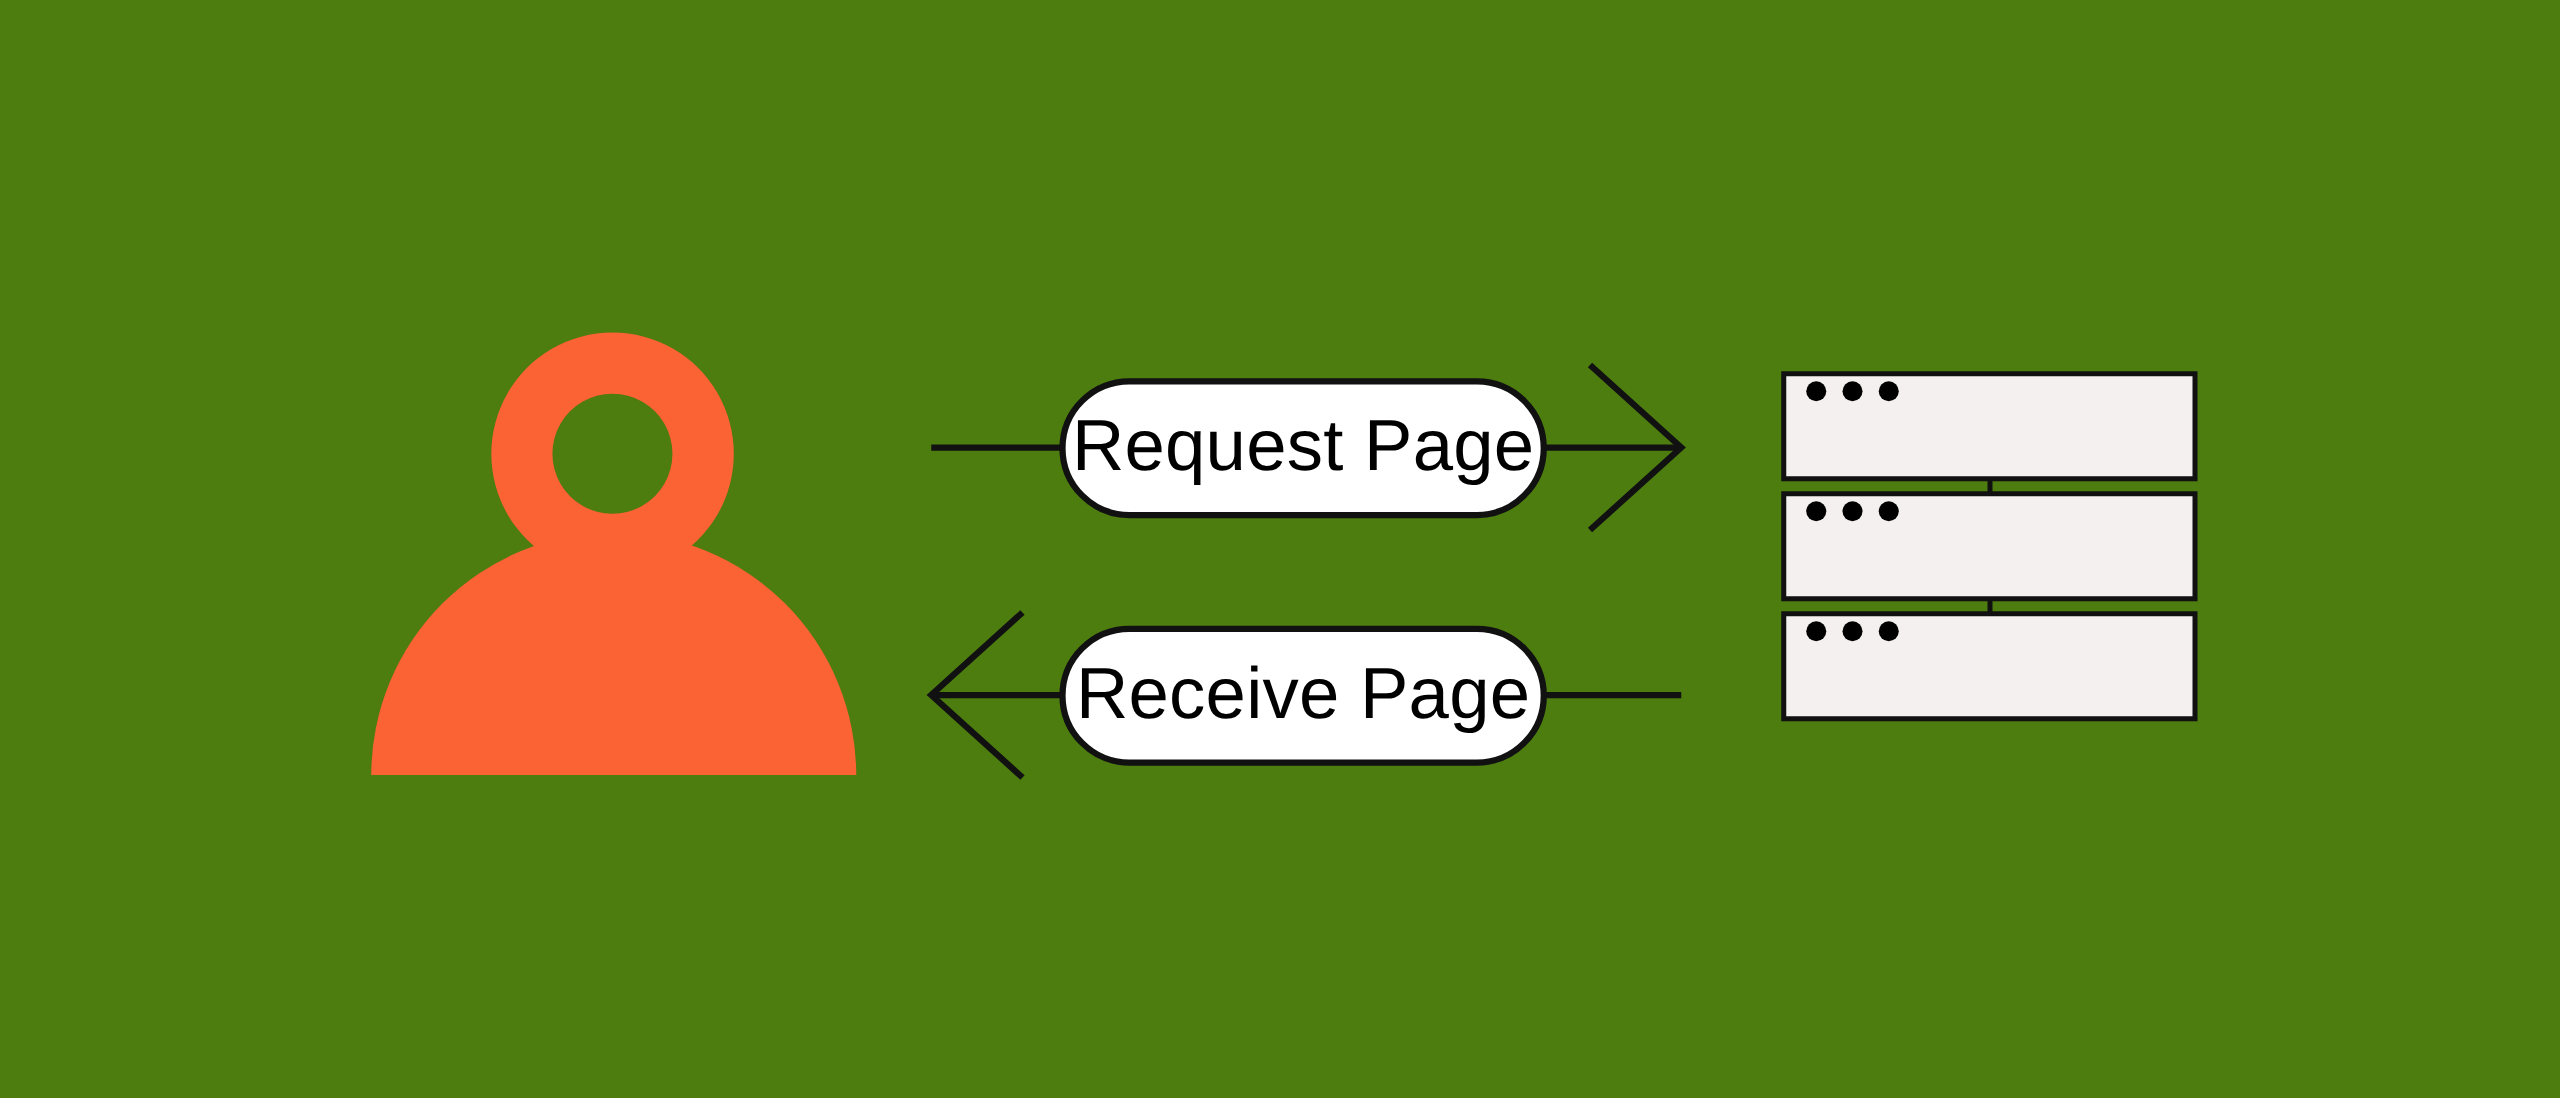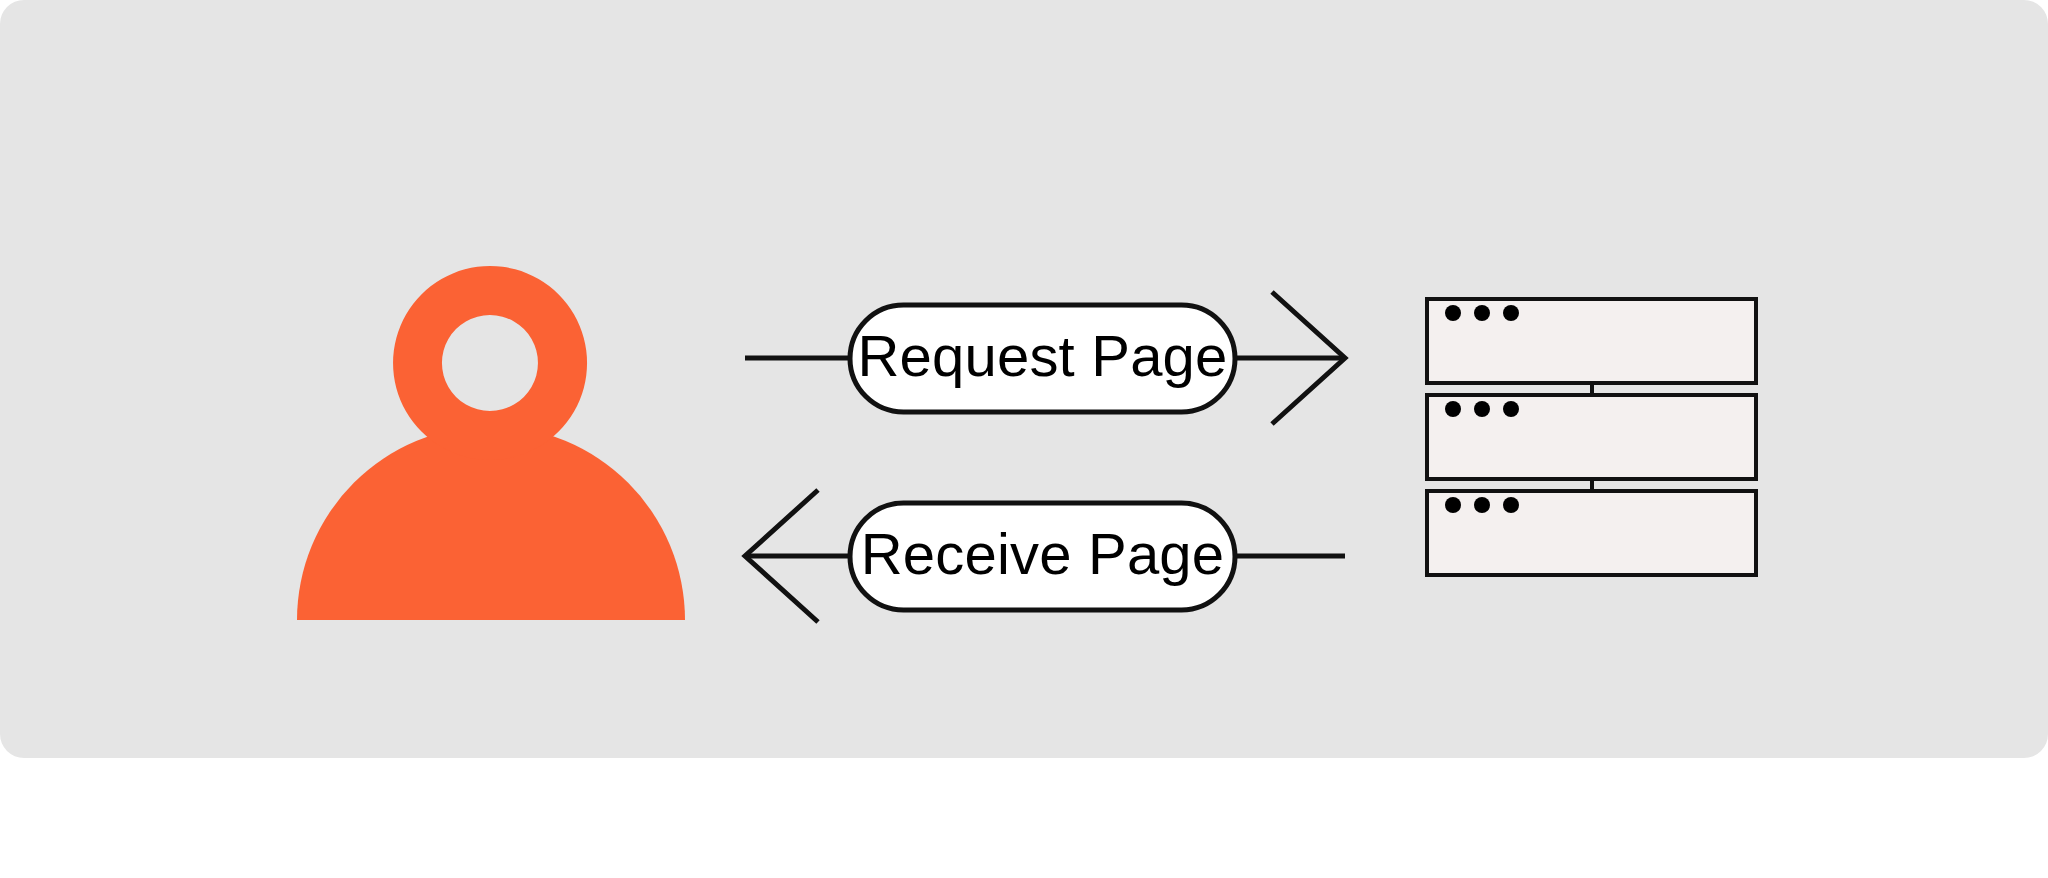--- a/index.html
+++ b/index.html
@@ -7,24 +7,23 @@
     margin: 0;
     padding: 0;
     background: #ffffff;
   }
   body {
     font-family: "Liberation Sans", sans-serif;
   }
   #stage {
     position: relative;
     width: 2048px;
-    height: 758px;
-    background: #e5e5e5;
+    height: 878px;
+    background: #4d7c0f;
     overflow: hidden;
-    border-radius: 24px;
   }
   #diagram-svg {
     position: absolute;
     left: 0;
     top: 0;
     width: 2048px;
     height: 878px;
     display: block;
   }
   .pill-label {

